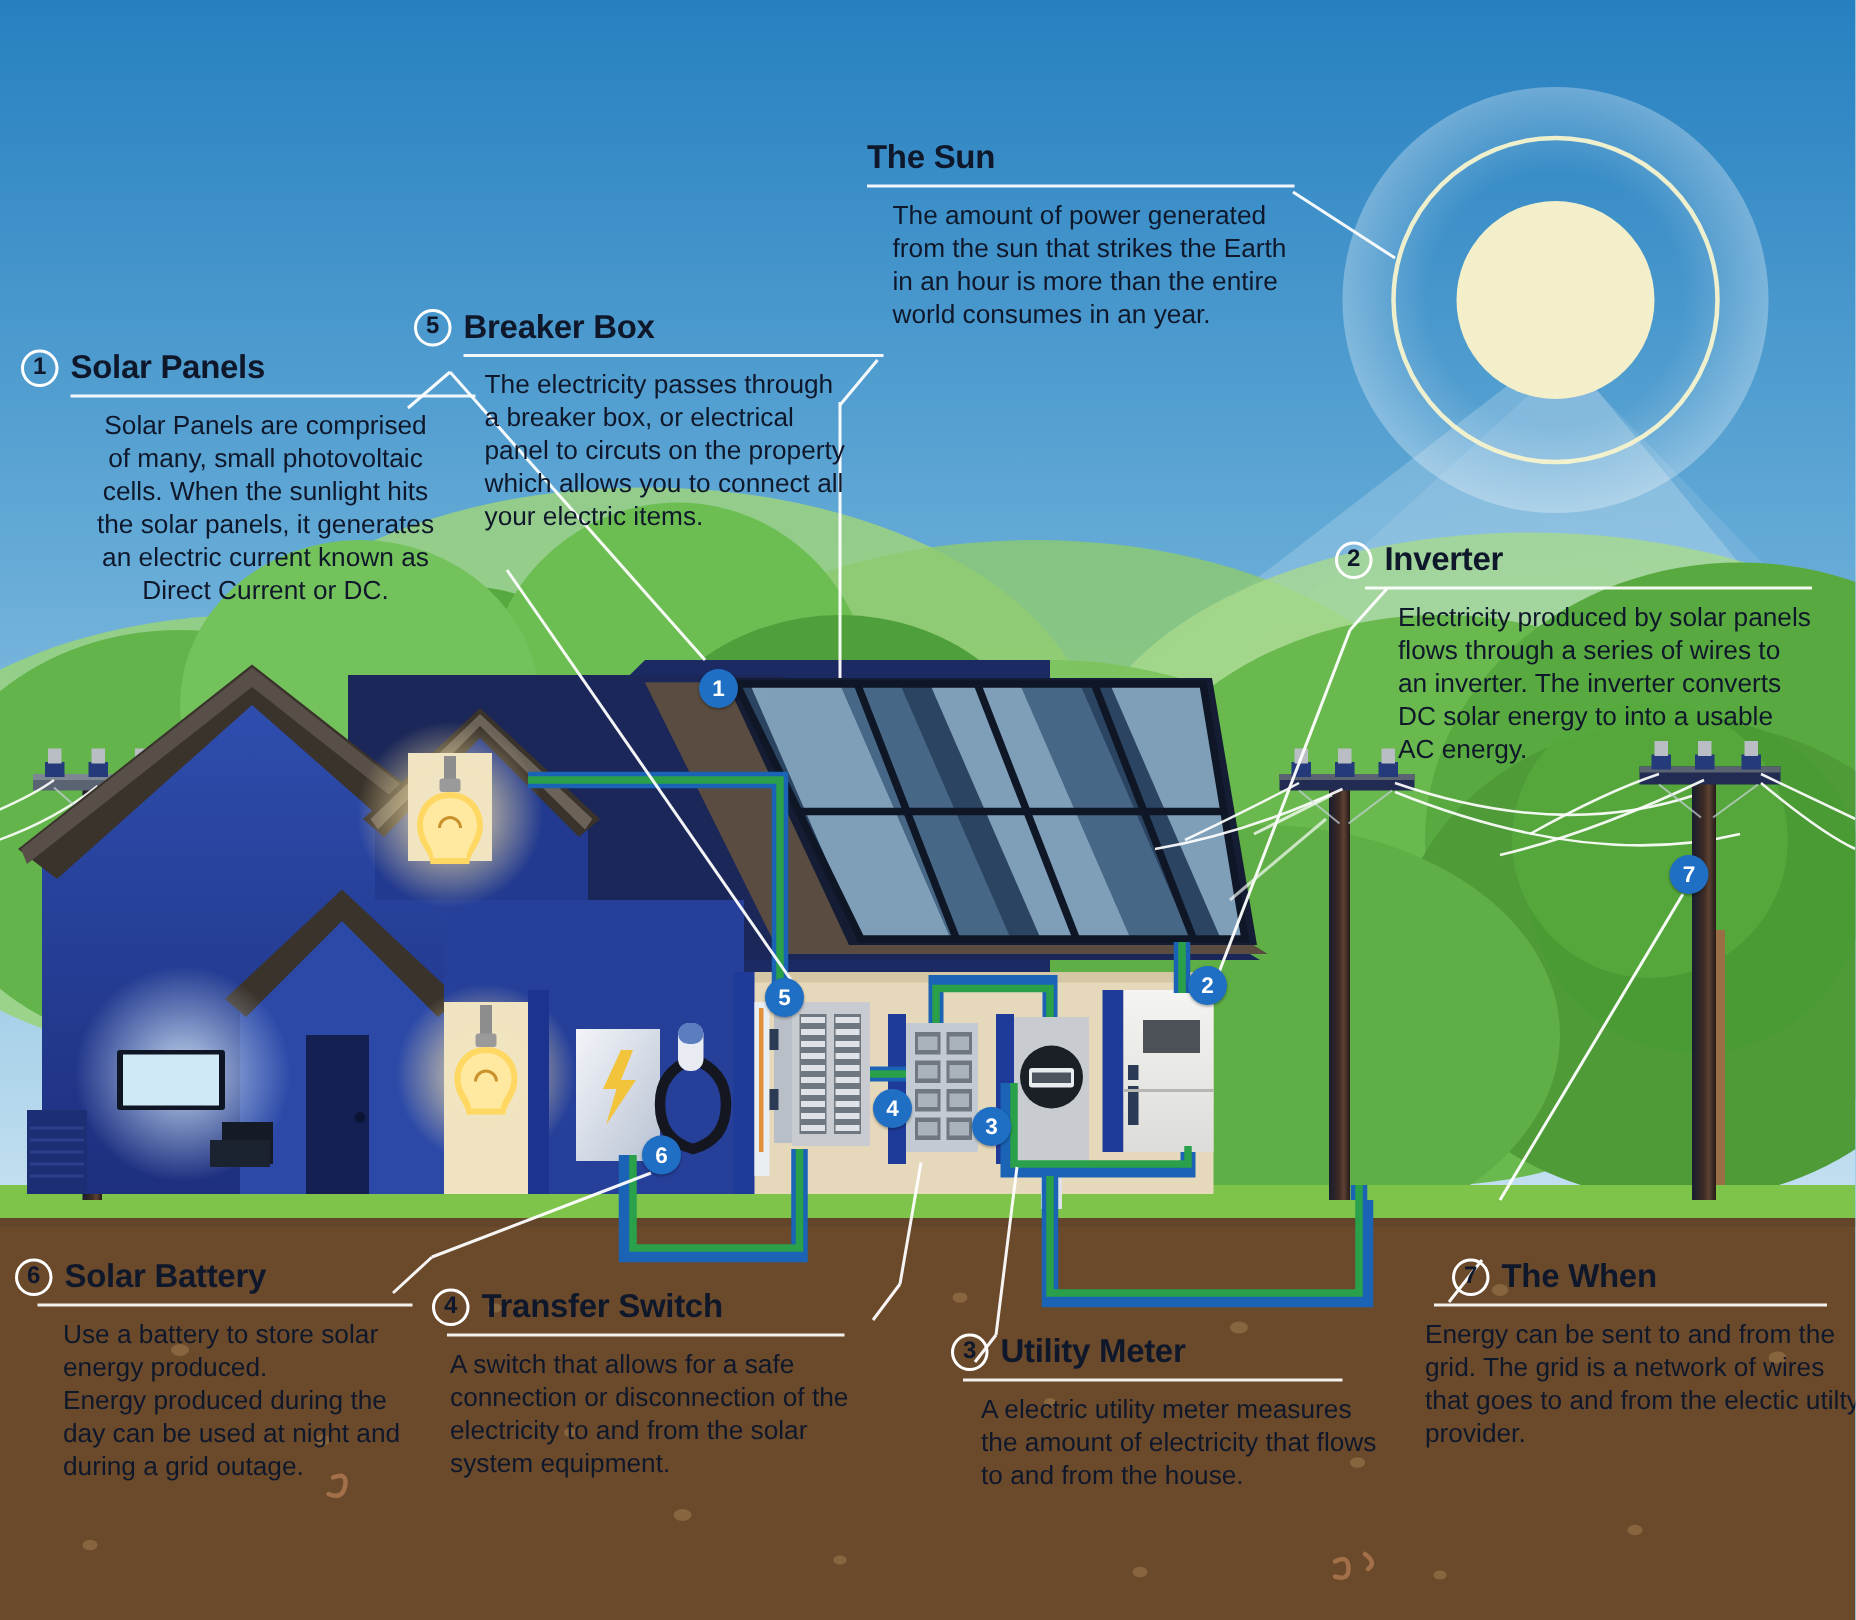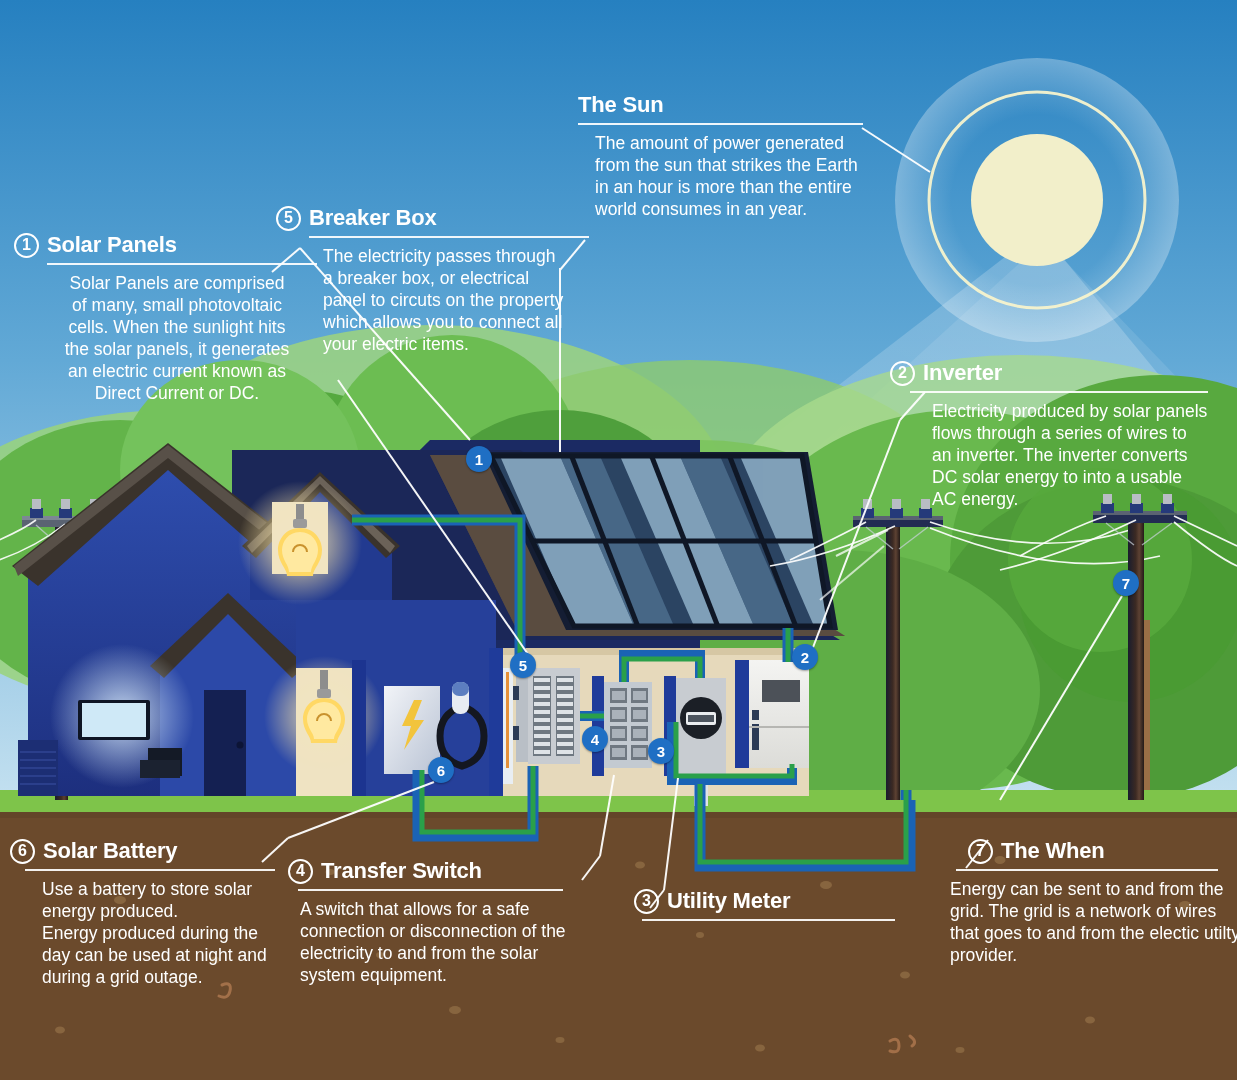--- a/index.html
+++ b/index.html
@@ -1,20 +1,20 @@
 <!DOCTYPE html>
 <html><head>
 <meta charset="utf-8">
 <title>Solar Energy System Infographic</title>
 <style>
   html,body{margin:0;padding:0;background:#fff;}
   body{font-family:"Liberation Sans",sans-serif;}
   #stage{position:relative;width:1237px;height:1080px;overflow:hidden;background:#2a86c4;}
   #stage svg.layer{position:absolute;left:0;top:0;width:1237px;height:1080px;}
-  .callout{position:absolute;color:#ffffff;}
+  .callout{position:absolute;color:#0f172a;}
   .co-head{display:flex;align-items:center;gap:8px;white-space:nowrap;}
   .co-num{width:25px;height:25px;border-radius:50%;border:2px solid #ffffff;
           display:flex;align-items:center;justify-content:center;
           font-size:16px;font-weight:bold;line-height:1;box-sizing:border-box;}
   .co-title{font-size:22px;font-weight:bold;letter-spacing:-0.2px;}
   .co-rule{height:2px;background:rgba(255,255,255,.92);margin-top:5px;}
   .co-body{font-size:17.5px;line-height:1.26;margin-top:7px;}
   .co-body b{font-weight:normal;}
   .badge{position:absolute;width:26px;height:26px;border-radius:50%;
          background:#1f6fc4;color:#fff;font-size:15px;font-weight:bold;
@@ -506,20 +506,21 @@
     <div class="co-rule" style="margin-left:10px;"></div>
     <div class="co-body" style="margin-left:12px;">A switch that allows for a safe connection or disconnection of the electricity to and from the solar system equipment.</div>
   </div>
 
   <div class="callout ind-3" style="left:634px;top:888px;width:290px;">
     <div class="co-head">
       <span class="co-num">3</span>
       <span class="co-title">Utility Meter</span>
     </div>
     <div class="co-rule" style="margin-left:8px;"></div>
+    <div class="co-body" style="margin-left:20px;">A electric utility meter measures the amount of electricity that flows to and from the house.</div>
   </div>
 
   <div class="callout ind-7" style="left:968px;top:838px;width:280px;">
     <div class="co-head">
       <span class="co-num">7</span>
       <span class="co-title">The When</span>
     </div>
     <div class="co-rule" style="margin-left:-12px;"></div>
     <div class="co-body" style="margin-left:-18px;">Energy can be sent to and from the grid. The grid is a network of wires that goes to and from the electic utilty provider.</div>
   </div>

